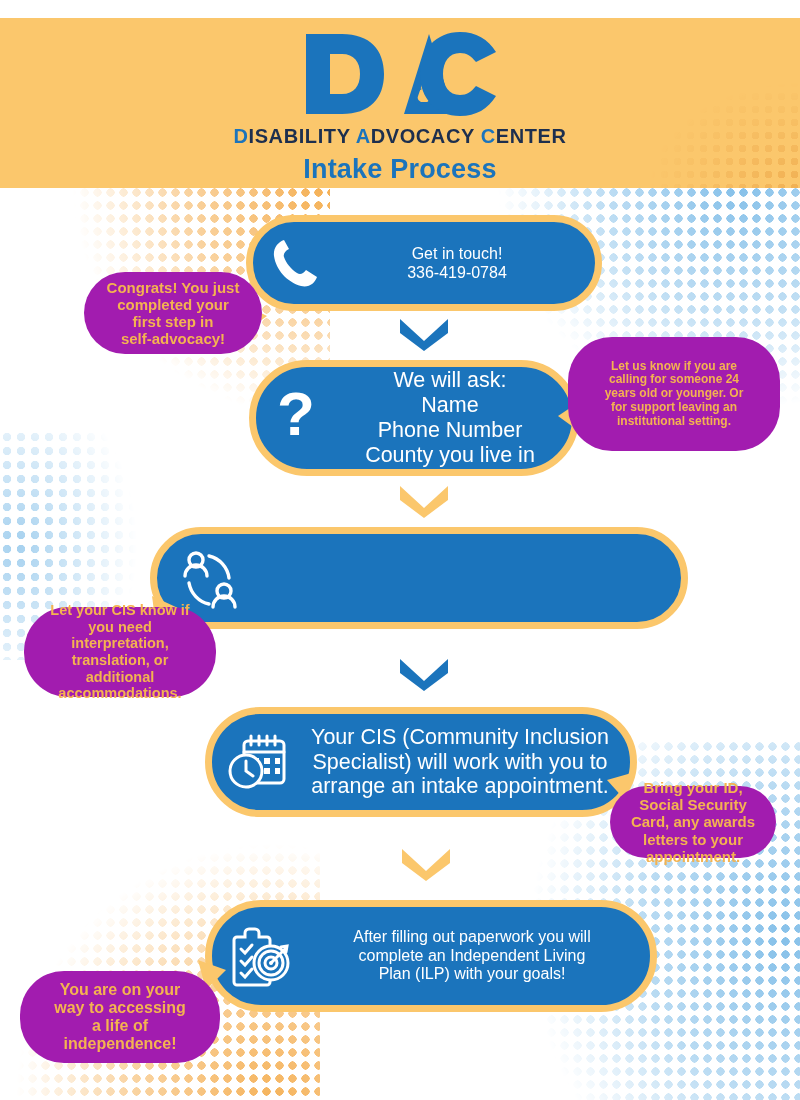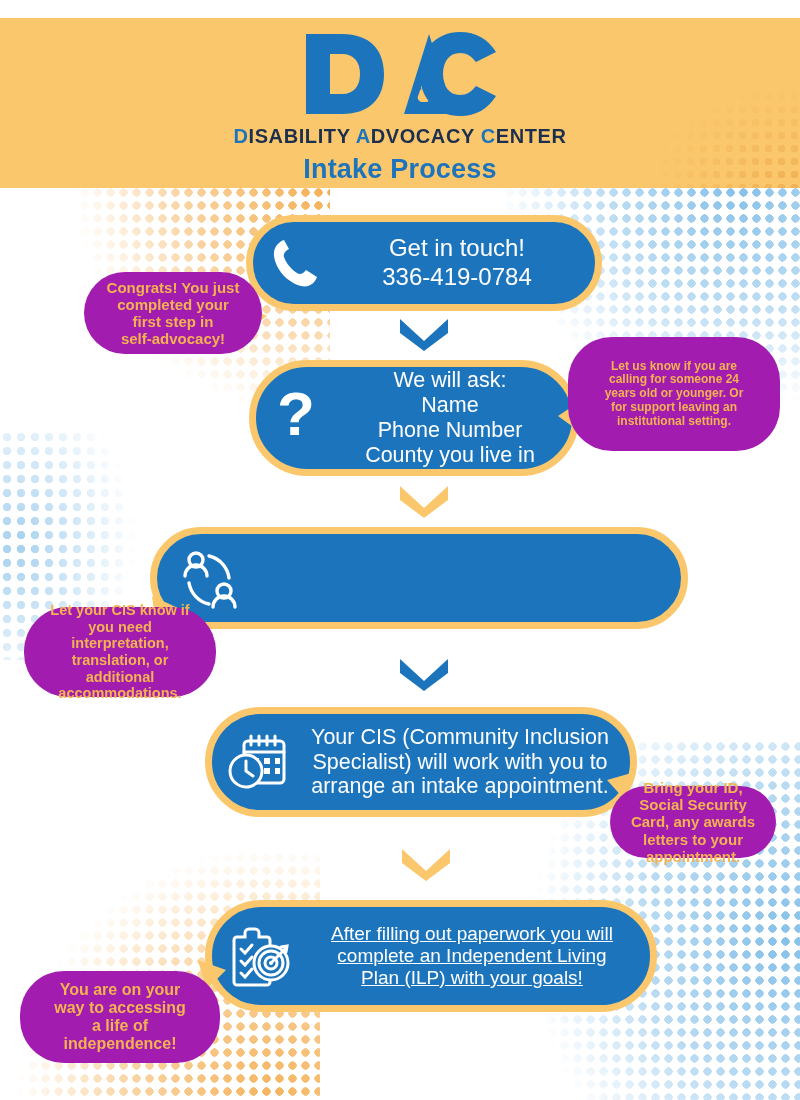--- a/index.html
+++ b/index.html
@@ -101,33 +101,33 @@
   }
   .card .card-text {
     flex: 1 1 auto;
     text-align: center;
     font-size: 21px; line-height: 1.16;
     padding-right: 14px;
     white-space: pre-line;
   }
   #card-1 { left: 246px; top: 215px; width: 356px; height: 96px; }
   #card-1 .card-icon { width: 84px; }
-  #card-1 .card-text { font-size: 24px; line-height: 1.2; padding-right: 18px; }
+  #card-1 .card-text { font-size: 16px; line-height: 1.2; padding-right: 18px; }
   #card-2 { left: 249px; top: 360px; width: 330px; height: 116px; }
   #card-2 .card-icon { width: 80px; }
   #card-2 .card-text { font-size: 21.5px; padding-right: 8px; }
   #card-3 { left: 150px; top: 527px; width: 538px; height: 102px; }
   #card-3 .card-icon { width: 108px; }
   #card-3 .card-text { font-size: 21.5px; }
   #card-4 { left: 205px; top: 707px; width: 432px; height: 110px; }
   #card-4 .card-icon { width: 92px; }
   #card-4 .card-text { font-size: 21.5px; }
   #card-5 { left: 205px; top: 900px; width: 452px; height: 112px; }
   #card-5 .card-icon { width: 96px; }
-  #card-5 .card-text { font-size: 19px; text-decoration: underline; }
+  #card-5 .card-text { font-size: 16px; }
 
   
   .chevron { position: absolute; z-index: 5; }
 
   
   .bubble {
     position: absolute;
     background: #a21caf;
     border-radius: 44px;
     color: #f4b350;

